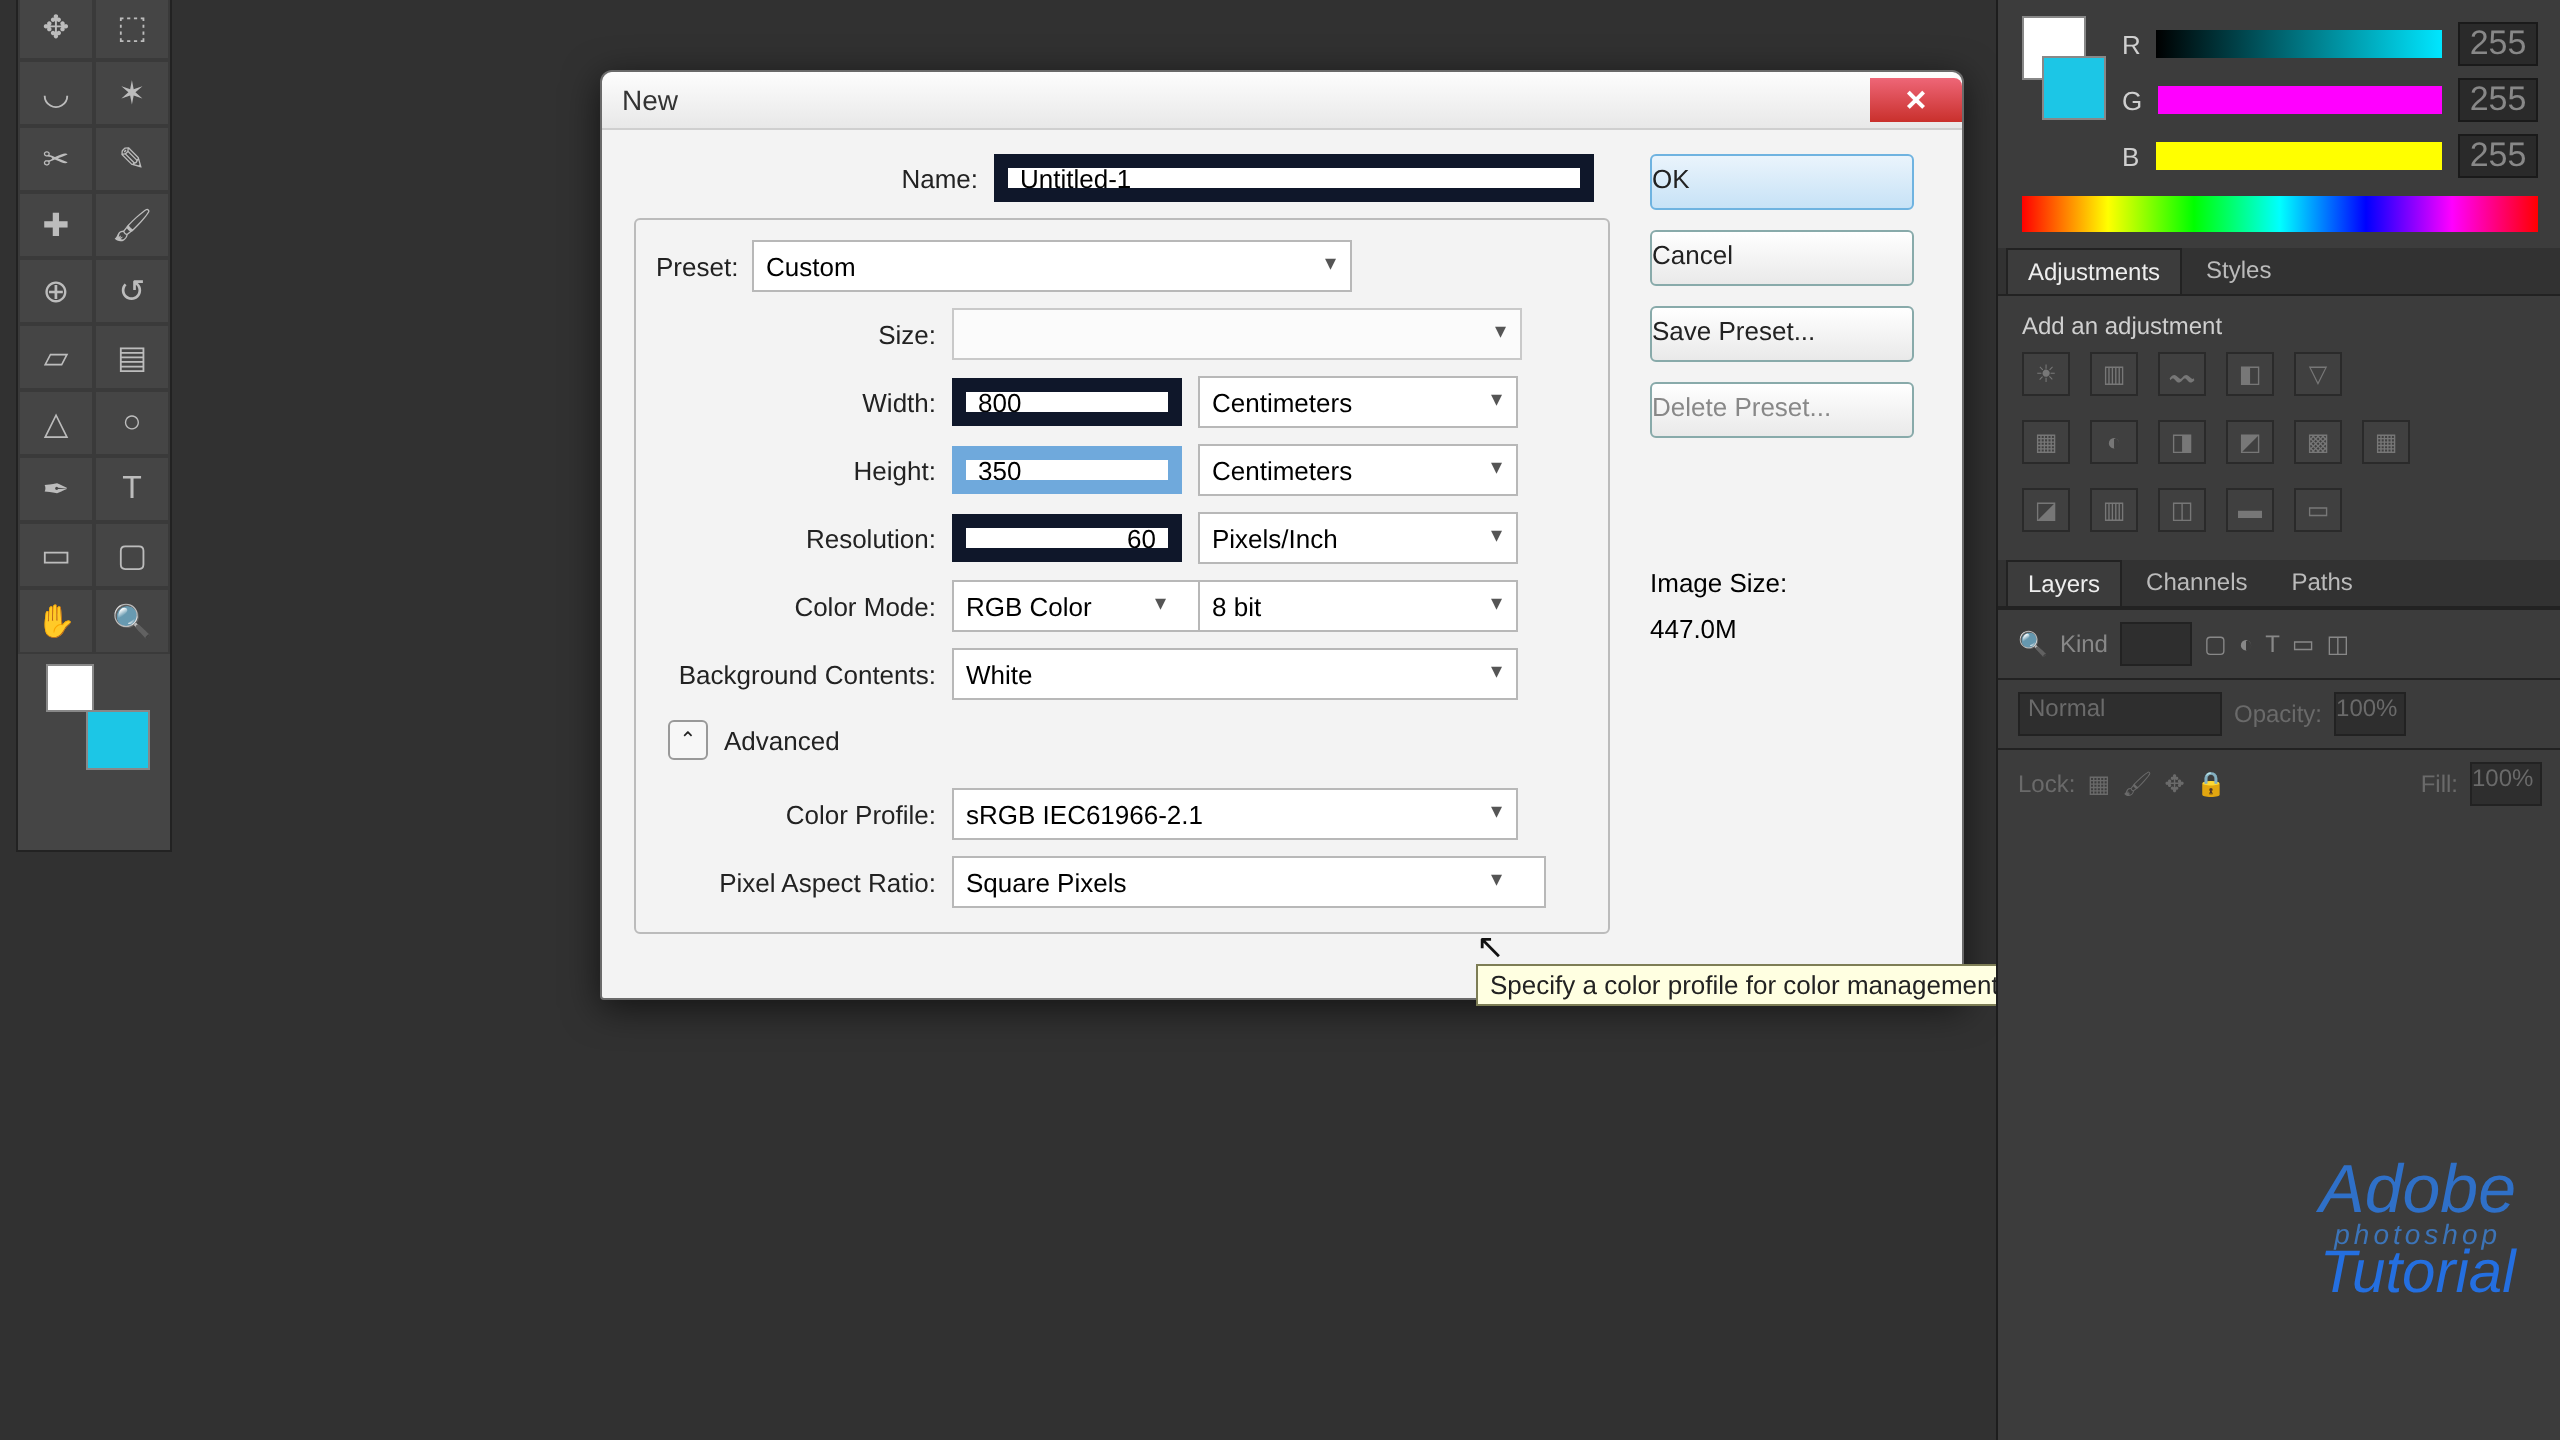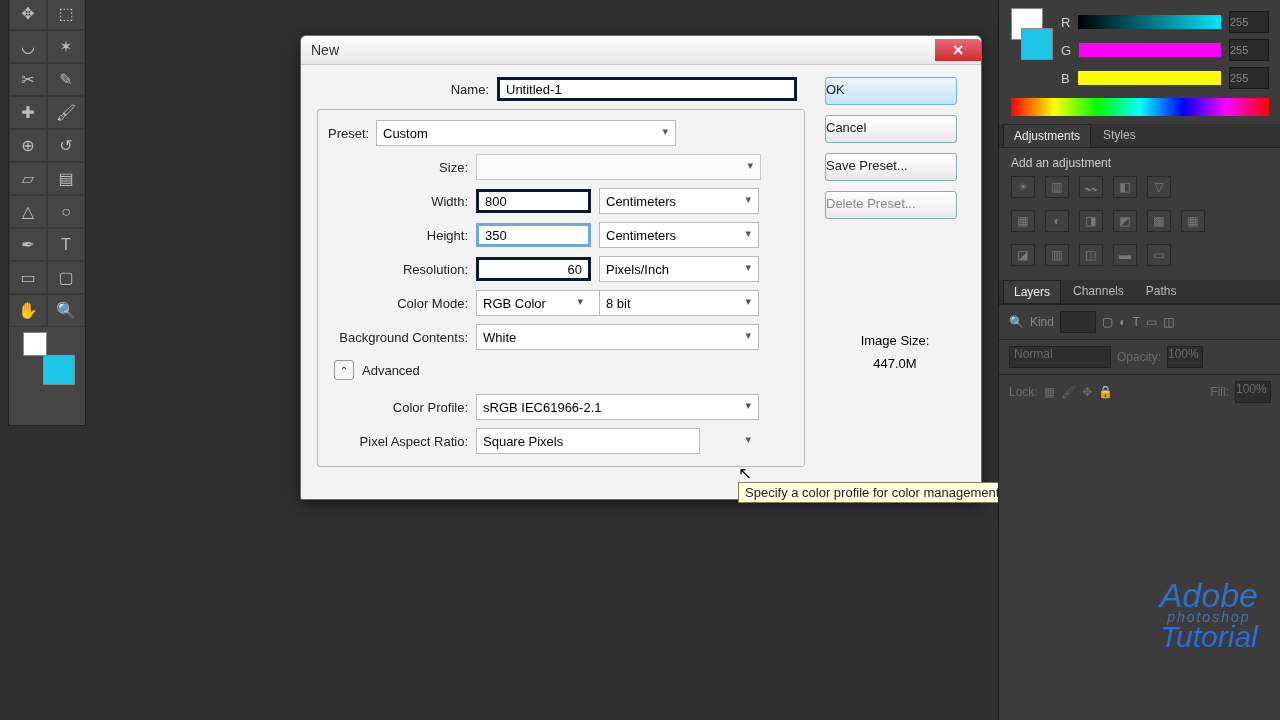--- a/index.html
+++ b/index.html
@@ -20,42 +20,42 @@
   
   .dialog{position:absolute;left:300px;top:35px;width:680px;background:#f3f3f3;border:1px solid #6a6a6a;border-radius:6px 6px 2px 2px;box-shadow:0 4px 18px rgba(0,0,0,.6)}
   .titlebar{height:28px;background:linear-gradient(#fdfdfd,#e8e8e8);border-radius:6px 6px 0 0;display:flex;align-items:center;padding:0 0 0 10px;font-size:14px;color:#333;border-bottom:1px solid #cfcfcf}
   .closebtn{margin-left:auto;width:46px;height:22px;background:linear-gradient(#e67,#c9302c);color:#fff;display:flex;align-items:center;justify-content:center;border-radius:0 4px 0 0;font-weight:bold;font-size:14px}
   .dlg-body{display:flex;padding:12px 16px 24px 16px}
   .left{flex:1}
   .right{width:140px;margin-left:20px}
   .row{display:flex;align-items:center;margin-bottom:8px}
   .lbl{width:172px;text-align:right;padding-right:8px;color:#222}
   .lbl.s{width:140px}
-  input.txt{height:24px;border:3px solid #0f172a;padding:2px 6px;font-size:13px;box-sizing:border-box}
+  input.txt{height:24px;border:7px solid #0f172a;padding:2px 6px;font-size:13px;box-sizing:border-box}
   select,.sel{height:26px;border:1px solid #b8b8b8;background:#fff;font-size:13px;padding:0 22px 0 6px;box-sizing:border-box;appearance:none;position:relative}
   .selwrap{position:relative;display:inline-block}
   .selwrap::after{content:"▾";position:absolute;right:8px;top:5px;color:#555;font-size:11px;pointer-events:none}
   .btn{display:block;width:130px;height:26px;border:1px solid #8aa;background:linear-gradient(#fff,#e9e9e9);border-radius:3px;text-align:left;line-height:24px;margin-bottom:10px;color:#222}
   .btn.primary{border-color:#6fb3e0;background:linear-gradient(#eaf4fc,#c7e2f6)}
   fieldset{border:1px solid #bbb;border-radius:3px;padding:10px 2px 4px 10px;margin:0 0 8px 0}
   .adv-hdr{display:flex;align-items:center;gap:8px;margin:10px 0 14px 6px;color:#222}
   .chev{width:18px;height:18px;border:1px solid #999;border-radius:3px;background:#f7f7f7;display:flex;align-items:center;justify-content:center;font-size:10px}
   .tooltip{position:absolute;left:738px;top:482px;background:#ffffe1;border:1px solid #7d7d55;padding:2px 6px;font-size:13px;color:#222;white-space:nowrap}
   .cursor{position:absolute;left:738px;top:463px;font-size:17px;color:#111;pointer-events:none}
 
   
   .panels{position:absolute;left:998px;top:0;width:282px;height:720px;background:#3c3c3c;color:#cfcfcf;border-left:1px solid #1d1d1d}
   .color-panel{padding:8px 12px 0 12px}
   .rgb-row{display:flex;align-items:center;gap:8px;height:28px}
   .swatch2{width:30px;height:30px;border:1px solid #888}
   .slider{flex:1;height:14px}
   .slider.r{background:linear-gradient(90deg,#000,#00e6ff)}
   .slider.g{background:linear-gradient(90deg,#f0f,#f0f)}
   .slider.b{background:linear-gradient(90deg,#ff0,#ff0)}
-  .valbox{width:38px;height:20px;background:#2a2a2a;border:1px solid #1a1a1a;text-align:left;font-size:11px;line-height:20px;color:#888}
+  .valbox{width:38px;height:20px;background:#2a2a2a;border:1px solid #1a1a1a;text-align:center;font-size:17px;line-height:20px;color:#888}
   .spectrum{height:18px;margin:6px 0 8px 0;background:linear-gradient(90deg,red,yellow,lime,cyan,blue,magenta,red)}
   .panel-tab{display:flex;gap:2px;padding:0 4px;border-bottom:1px solid #222;background:#323232;font-size:12px}
   .ptab{padding:4px 10px;color:#bbb}
   .ptab.active{background:#3c3c3c;border:1px solid #222;border-bottom:none;color:#eee}
   .adj-body{padding:8px 12px;font-size:12px}
   .icon-row{display:flex;gap:10px;padding:6px 0;color:#777}
   .icon-row span{width:22px;height:20px;display:flex;align-items:center;justify-content:center;border:1px solid #2a2a2a;background:#404040;font-size:12px}
   .layers-bar{display:flex;align-items:center;gap:6px;padding:6px 10px;font-size:12px;color:#888;border-top:1px solid #222}
   .disabled{color:#6a6a6a}
   .mini{width:34px;height:20px;background:#2e2e2e;border:1px solid #222;display:inline-block}
@@ -141,30 +141,30 @@
           <span class="chev">⌃</span>
           <span>Advanced</span>
         </div>
 
         <div class="row">
           <div class="lbl s">Color Profile:</div>
           <span class="selwrap" style="width:283px"><select class="sel" style="width:283px"><option>sRGB IEC61966-2.1</option></select></span>
         </div>
         <div class="row">
           <div class="lbl s">Pixel Aspect Ratio:</div>
-          <span class="selwrap" style="width:283px"><select class="sel" style="width:224px"><option>Square Pixels</option></select></span>
+          <span class="selwrap" style="width:283px"><select class="sel" style="width:297px"><option>Square Pixels</option></select></span>
         </div>
       </fieldset>
     </div>
     <div class="right">
       <div class="btn primary">OK</div>
       <div class="btn">Cancel</div>
       <div class="btn">Save Preset...</div>
       <div class="btn disabled" style="color:#888">Delete Preset...</div>
-      <div style="margin-top:114px;text-align:center">
+      <div style="margin-top:65px;text-align:left">
         <div>Image Size:</div>
         <div style="margin-top:8px">447.0M</div>
       </div>
     </div>
   </div>
 </div>
 
 <div class="cursor">↖</div>
 <div class="tooltip">Specify a color profile for color management</div>
 

